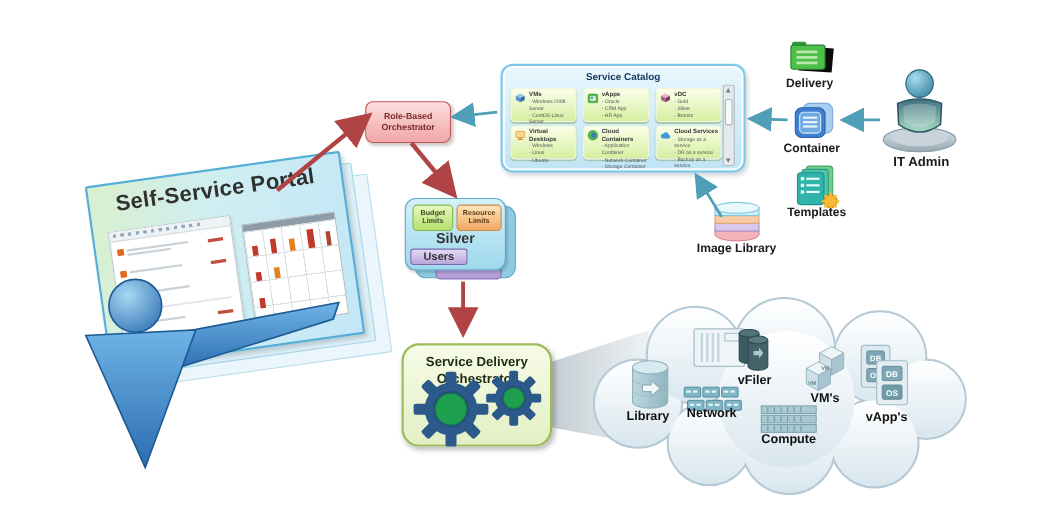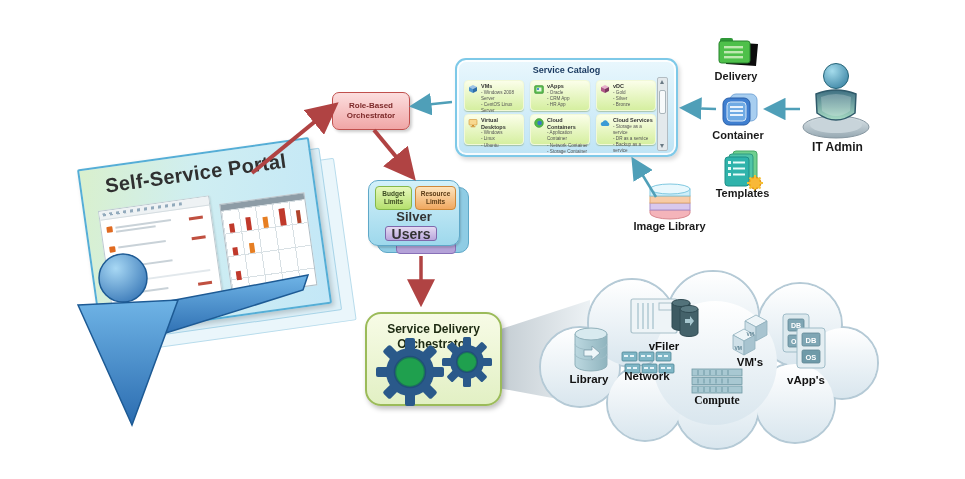--- a/index.html
+++ b/index.html
@@ -51,21 +51,21 @@
   #cat-thumb{position:absolute;left:1px;top:12px;width:5px;height:22px;background:#f7fafb;border:1px solid #aab6bc;border-radius:2px;}
 
   
   #group-wrap{left:368px;top:180px;width:102px;height:80px;}
   #group-back{left:9px;top:7px;width:90px;height:64px;border-radius:10px;background:#8fcce4;border:1.5px solid #5fa8c8;}
   #group-strip{left:28px;top:62px;width:58px;height:10px;border-radius:4px;background:#b4a2d8;border:1px solid #8870b8;}
   #group-main{left:0;top:0;width:90px;height:64px;border-radius:10px;background:linear-gradient(#d3f1fa,#9ed8ec);border:1.5px solid #5fa8c8;box-shadow:1px 2px 2px rgba(0,0,0,.15);}
   #budget-box{left:6px;top:5px;width:35px;height:22px;border-radius:4px;background:linear-gradient(#e6f8bc,#b5e06e);border:1px solid #86b84a;font-size:6.5px;font-weight:bold;color:#3a4a20;line-height:1.2;}
   #resource-box{left:46px;top:5px;width:39px;height:22px;border-radius:4px;background:linear-gradient(#fde4bd,#f0a860);border:1px solid #cf8838;font-size:6.5px;font-weight:bold;color:#5a3a14;line-height:1.2;}
   #group-title{left:0;top:28px;width:100%;text-align:center;font-size:13px;font-weight:600;color:#333;}
-  #users-box{left:16px;top:45px;width:50px;height:13px;border-radius:3px;background:linear-gradient(#e4daf2,#b9a6dc);border:1px solid #7f68ac;font-size:14px;font-weight:600;color:#333;justify-content:center;}
+  #users-box{left:4px;top:45px;width:50px;height:13px;border-radius:3px;background:linear-gradient(#e4daf2,#b9a6dc);border:1px solid #7f68ac;font-size:10px;font-weight:600;color:#333;justify-content:center;}
 
   
   #orch-box{left:365px;top:312px;width:133px;height:90px;border-radius:16px;background:linear-gradient(#f7fbe6,#e2f0c4);border:2px solid #9bbb59;box-shadow:2px 3px 5px rgba(0,0,0,.25);}
   #orch-title{left:0;top:8px;width:100%;text-align:center;font-size:12px;font-weight:bold;color:#1d2a12;line-height:1.25;}
 
   
   .cloud-label{font-size:11.5px;font-weight:bold;color:#111;text-align:center;}
 
   svg{display:block;}
 </style>
@@ -365,21 +365,21 @@
       </g>
     <rect x="29" y="10" width="13" height="7" fill="none" stroke="#a8c0ca" stroke-width="1"></rect>
     <g>
       <path d="M42,10 v24 a9,3.5 0 0 0 18,0 v-24" fill="#3d5a62" stroke="#2f4a52" stroke-width="1"></path>
       <ellipse cx="51" cy="10" rx="9" ry="3.5" fill="#52727a" stroke="#2f4a52" stroke-width="1"></ellipse>
       <path d="M50,16 v24 a9,3.5 0 0 0 18,0 v-24" fill="#44626a" stroke="#2f4a52" stroke-width="1"></path>
       <ellipse cx="59" cy="16" rx="9" ry="3.5" fill="#5a7a82" stroke="#2f4a52" stroke-width="1"></ellipse>
       <polygon points="55,26 60,26 60,23 64,28 60,33 60,30 55,30" fill="#a8c8d0"></polygon>
     </g>
   </svg>
-  <div class="abs cloud-label" style="left:630px;top:340px;width:68px;">vFiler</div>
+  <div class="abs cloud-label" style="left:652px;top:340px;width:68px;">vFiler</div>
 
   <svg class="abs" style="left:620px;top:350px;" width="56" height="28" viewBox="0 0 56 28">
     <g fill="#7fb6c6" stroke="#4f8696" stroke-width="0.8">
       <rect x="2" y="2" width="15" height="9" rx="1"></rect>
         <rect x="19" y="2" width="15" height="9" rx="1"></rect>
         <rect x="36" y="2" width="15" height="9" rx="1"></rect>
       <rect x="5" y="14" width="15" height="9" rx="1"></rect>
         <rect x="22" y="14" width="15" height="9" rx="1"></rect>
         <rect x="39" y="14" width="15" height="9" rx="1"></rect>
     </g>
@@ -420,21 +420,21 @@
         <line x1="32" y1="11.5" x2="32" y2="16.5"></line>
         <line x1="38" y1="11.5" x2="38" y2="16.5"></line>
       <line x1="8" y1="20" x2="8" y2="25"></line>
         <line x1="14" y1="20" x2="14" y2="25"></line>
         <line x1="20" y1="20" x2="20" y2="25"></line>
         <line x1="26" y1="20" x2="26" y2="25"></line>
         <line x1="32" y1="20" x2="32" y2="25"></line>
         <line x1="38" y1="20" x2="38" y2="25"></line>
     </g>
   </svg>
-  <div class="abs cloud-label" style="left:686px;top:394px;width:62px;font-family:Liberation Serif, serif;">Compute</div>
+  <div class="abs cloud-label" style="left:686px;top:394px;width:62px;">Compute</div>
 
   <svg class="abs" style="left:728px;top:313px;" width="46" height="46" viewBox="0 0 46 46">
     <g stroke="#8fb0bc" stroke-width="0.8">
       <polygon points="17,8 28,2 39,8 28,14" fill="#eef5f8"></polygon>
         <polygon points="17,8 28,14 28,28 17,22" fill="#cfe0e8"></polygon>
         <polygon points="28,14 39,8 39,22 28,28" fill="#a8c4d0"></polygon>
       <polygon points="5,22 16,16 27,22 16,28" fill="#eef5f8"></polygon>
         <polygon points="5,22 16,28 16,42 5,36" fill="#cfe0e8"></polygon>
         <polygon points="16,28 27,22 27,36 16,42" fill="#a8c4d0"></polygon>
     </g>

